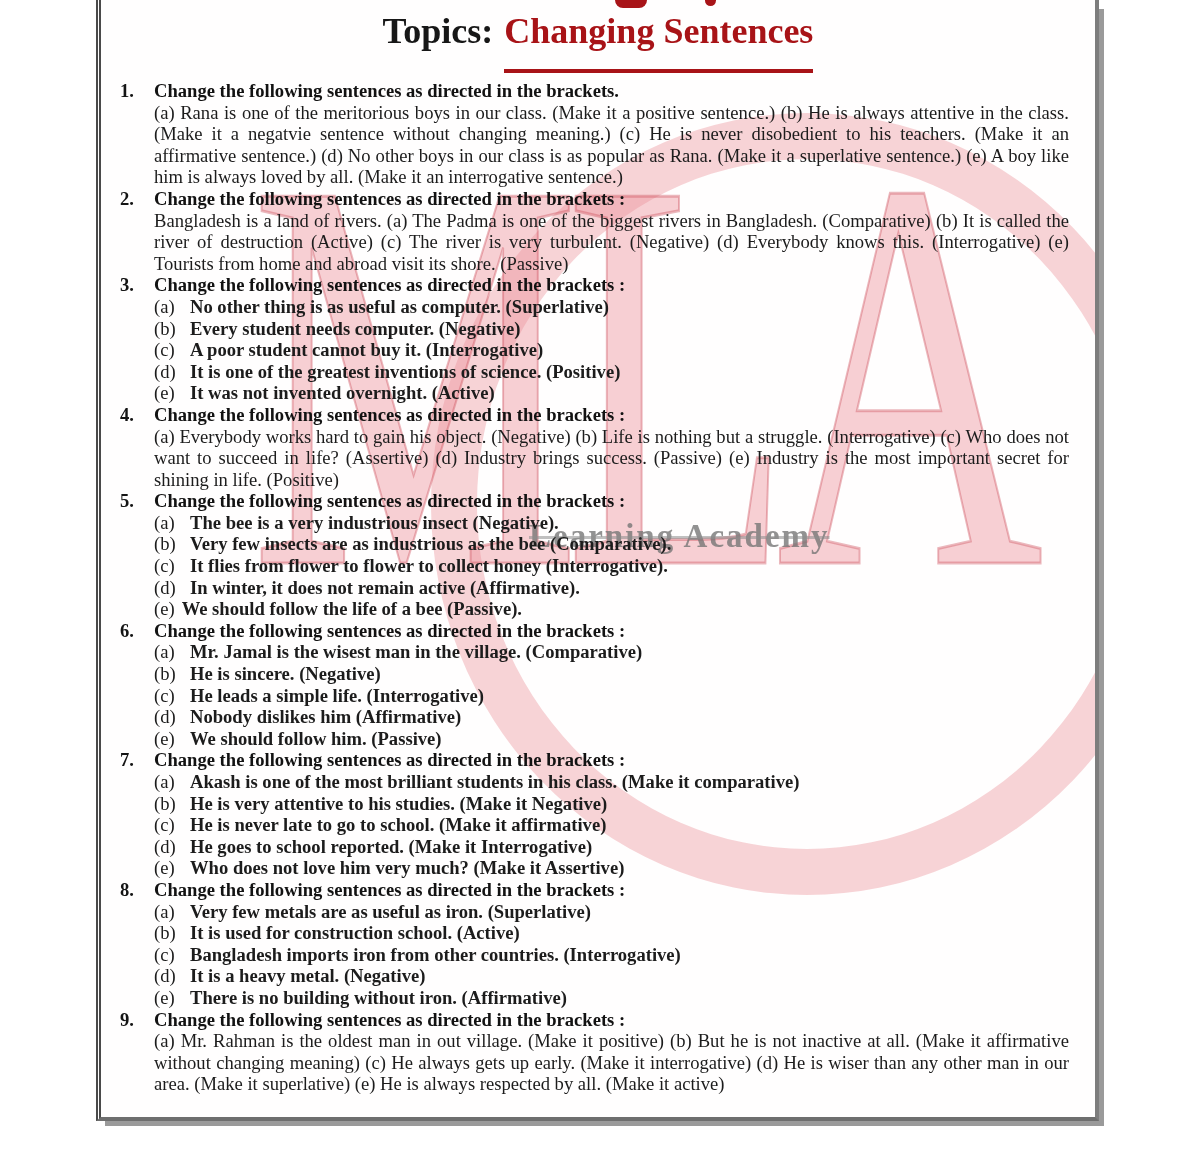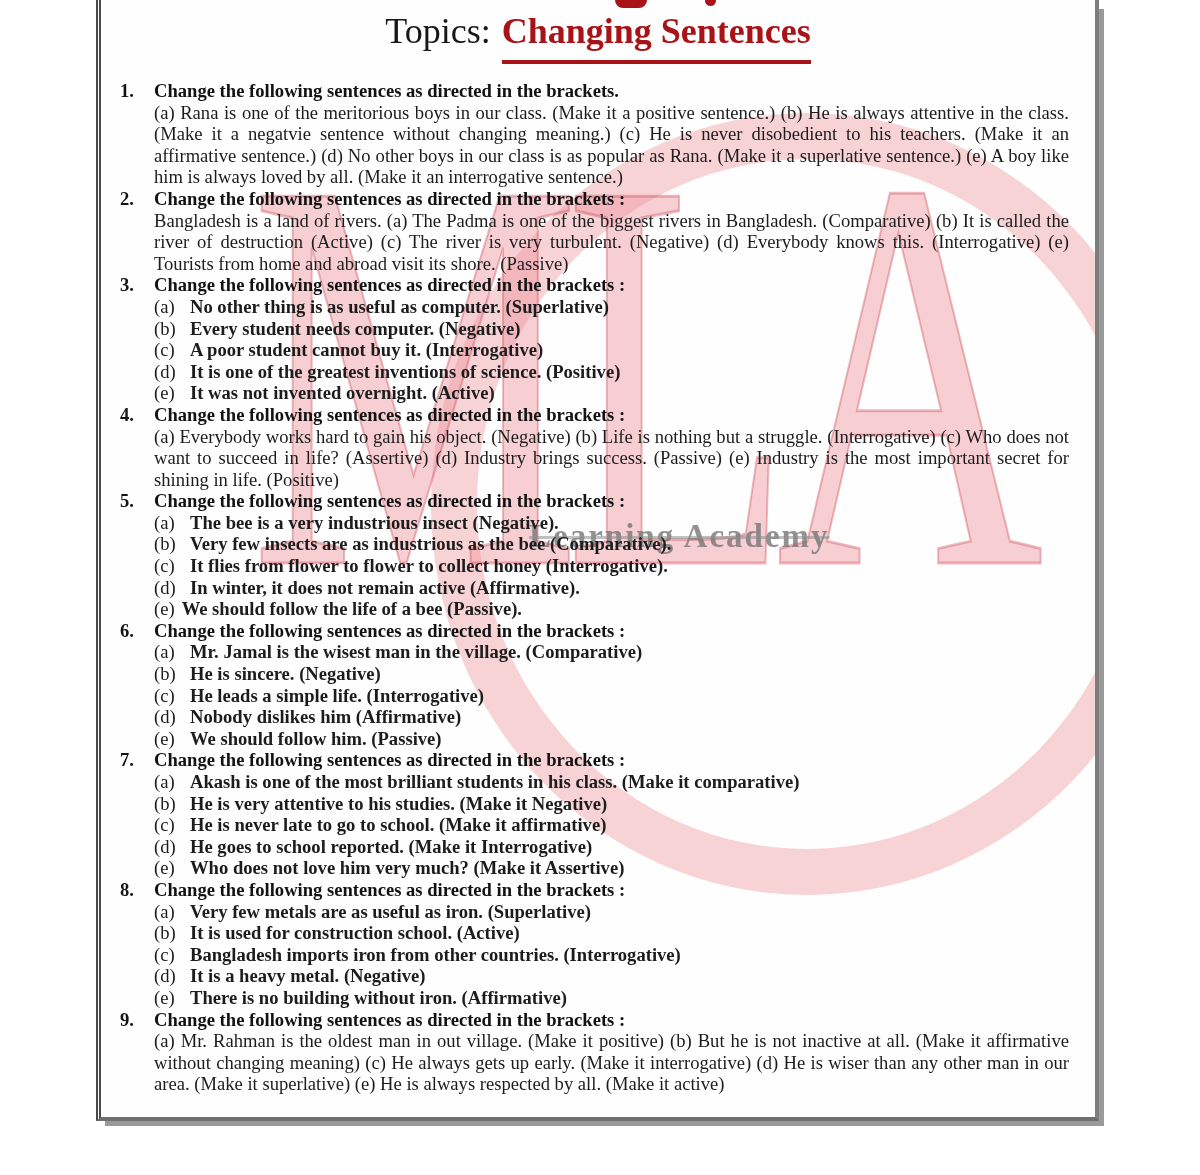--- a/index.html
+++ b/index.html
@@ -57,26 +57,26 @@
   
   .content { position: relative; z-index: 1; }
   .title {
     margin: 4px 0 0 0;
     text-align: center;
     font-size: 36px; line-height: 54px;
     font-weight: normal;
     color: #171717;
     white-space: nowrap;
   }
-  .title-prefix { margin-right: 11px; }
+  .title-prefix { margin-right: 11px; font-weight: bold; }
   .title-main {
     color: #a81317;
     font-weight: bold;
     border-bottom: 4px solid currentColor;
-    padding-bottom: 9px;
+    padding-bottom: 18px;
   }
   .questions { margin-top: 22px; }
   .question { display: flex; align-items: flex-start; }
   .qnum {
     flex: 0 0 34px;
     margin-left: 19px;
     font-weight: bold;
     font-size: 18.6px; line-height: 21.6px;
     color: #141414;
   }

